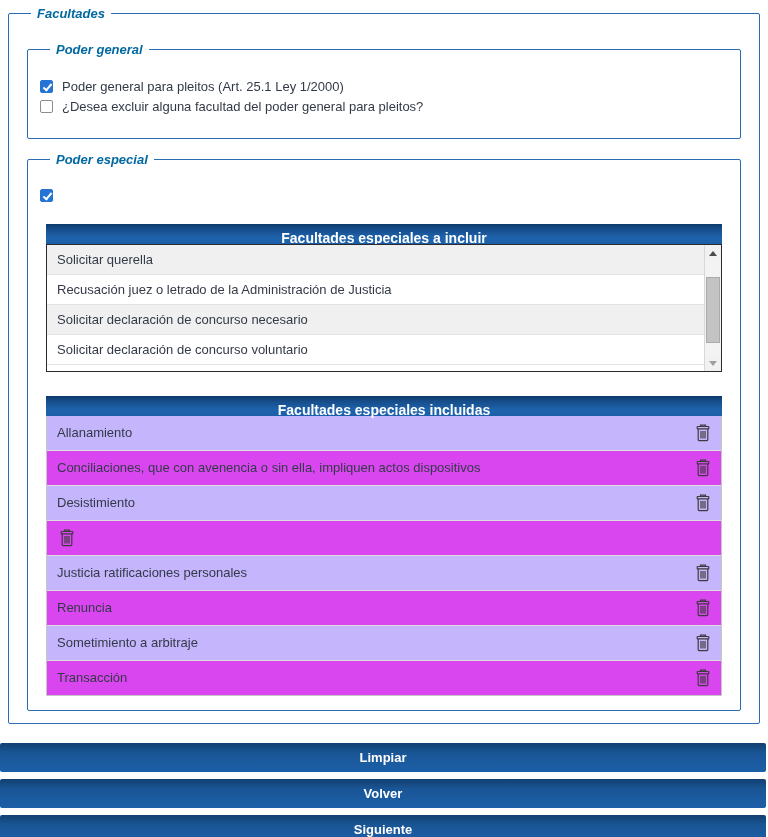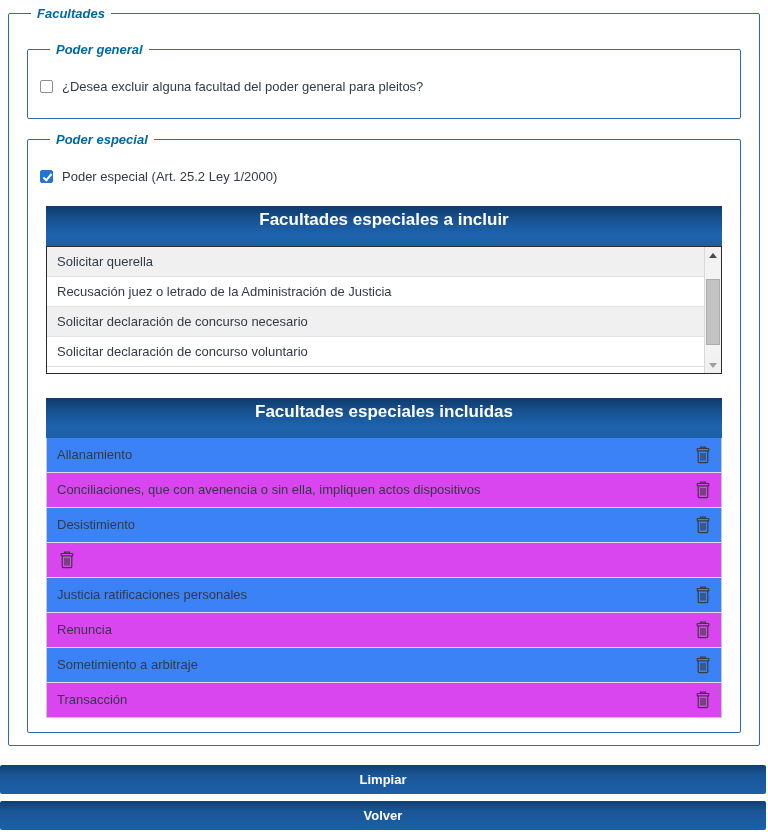--- a/index.html
+++ b/index.html
@@ -42,23 +42,23 @@
   }
   .checkbox.checked { background: #2473d5; border-color: #2473d5; }
   .checkbox.checked::after {
     content: ""; position: absolute; left: 4px; top: 1px;
     width: 3px; height: 7px;
     border: solid #fff; border-width: 0 2px 2px 0;
     transform: rotate(40deg);
   }
 
   .panel-header {
-    height: 40px; line-height: 28px;
+    height: 20px; line-height: 28px;
     text-align: center; color: #fff;
-    font-weight: bold; font-size: 17px;
+    font-weight: bold; font-size: 14px;
     background: linear-gradient(180deg, #0e3a6b 0%, #174e8b 28%, #1e63ad 70%, #1c5fa8 100%);
   }
 
   
   .listbox {
     border: 1px solid #2b2b2b;
     background: #fff;
     position: relative;
     height: 128px;
     overflow: hidden;
@@ -92,21 +92,21 @@
   .included-panel { margin-top: 24px; }
   .itable { border: 1px solid #c6c6c6; border-top: none; background: #fff; }
   .trow {
     display: flex; align-items: center;
     padding: 6px 8px 6px 10px;
     font-size: 13px;
     border-bottom: 1px solid #ddd;
     background: #d946ef;
   }
   .trow:last-child { border-bottom: none; }
-  .trow.odd { background: #3b82f6; }
+  .trow.odd { background: #c4b5fd; }
   .trow .rlabel { flex: 1; padding-right: 14px; line-height: 1.45; }
   .trash-btn {
     background: none; border: none; padding: 2px; margin: 0;
     cursor: pointer; flex: none; display: flex; align-items: center;
   }
 
   
   .actions {
     display: flex; justify-content: flex-end; gap: 7px;
     margin: 19px 2px 0 0;
@@ -124,32 +124,35 @@
 </head>
 <body>
 
 <fieldset class="outer">
   <legend>Facultades</legend>
 
   <fieldset class="inner">
     <legend>Poder general</legend>
     <div class="pg-rows">
       <div class="check-row">
+        <span class="checkbox checked"></span>
+        <span>Poder general para pleitos (Art. 25.1 Ley 1/2000)</span>
+      </div>
+      <div class="check-row">
         <span class="checkbox"></span>
         <span>¿Desea excluir alguna facultad del poder general para pleitos?</span>
       </div>
     </div>
   </fieldset>
 
   <fieldset class="inner">
     <legend>Poder especial</legend>
 
     <div class="check-row pe-checkrow">
       <span class="checkbox checked"></span>
-      <span>Poder especial (Art. 25.2 Ley 1/2000)</span>
     </div>
 
     <div>
       <div class="panel-header">Facultades especiales a incluir</div>
       <div class="listbox">
         <div class="rows">
 
             <div class="lrow odd">
               <span>Solicitar querella</span>
             </div>

